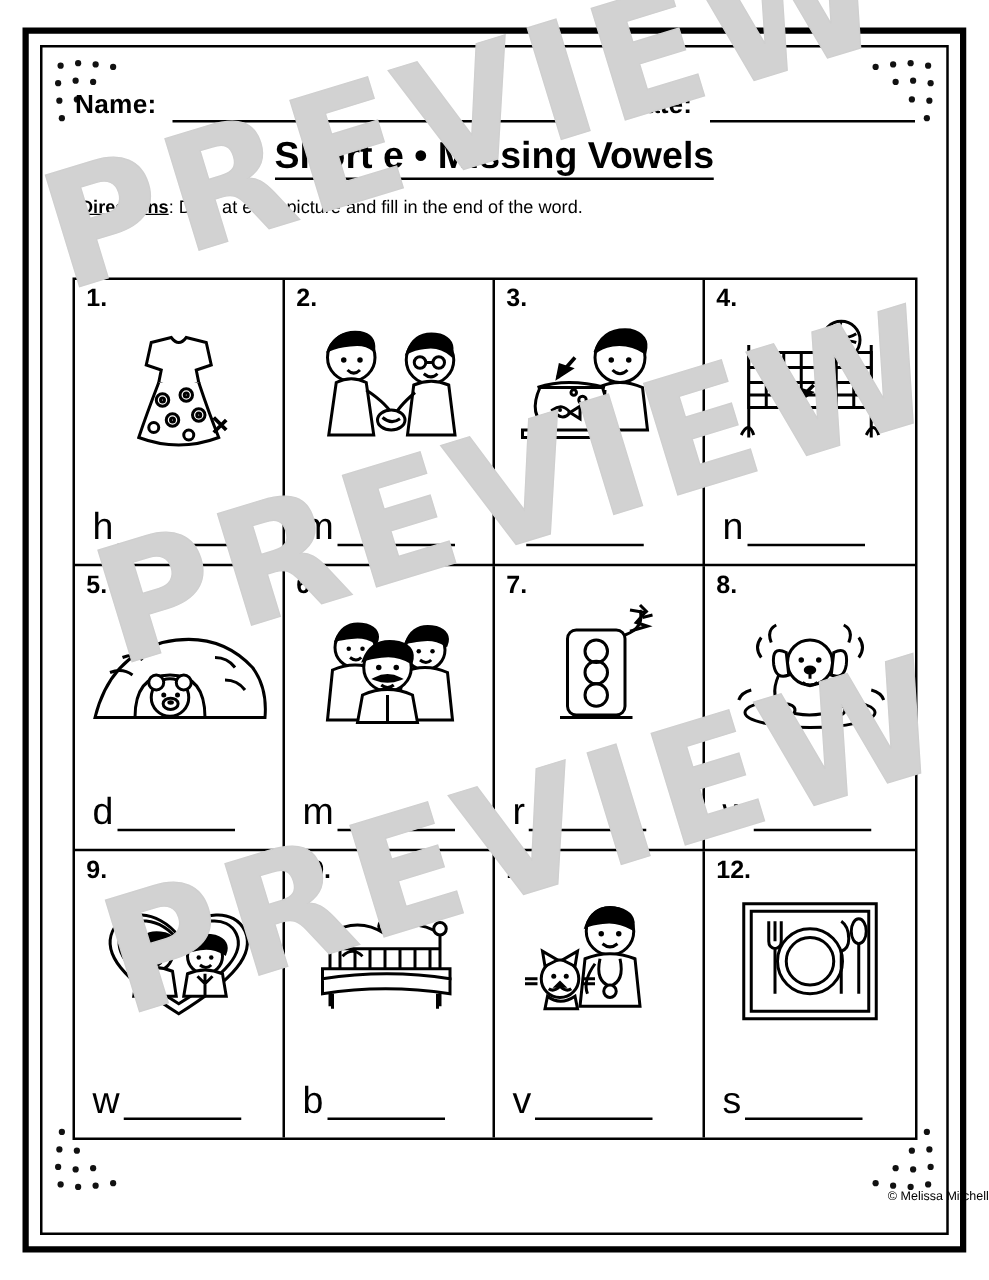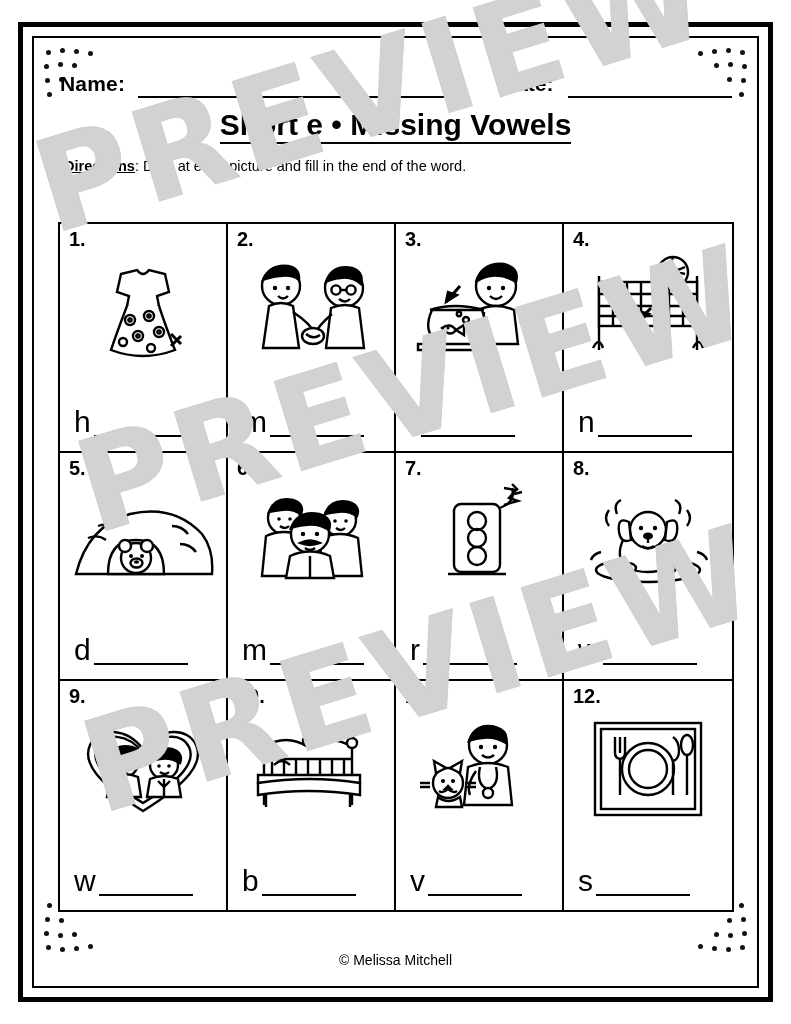--- a/index.html
+++ b/index.html
@@ -171,22 +171,22 @@
     width: 94px;
     border-bottom: 2.5px solid #000;
     margin-left: 3px;
     height: 26px;
   }
 
   .credit {
     position: absolute;
     left: 0; top: 952px;
     width: 791px;
-    text-align: center;
-    font-size: 14px;
+    text-align: right;
+    font-size: 10px;
     color: #000;
   }
 
   
   .watermark {
     position: absolute;
     left: 0; top: 0;
     width: 791px; height: 1024px;
     pointer-events: none;
     z-index: 50;

